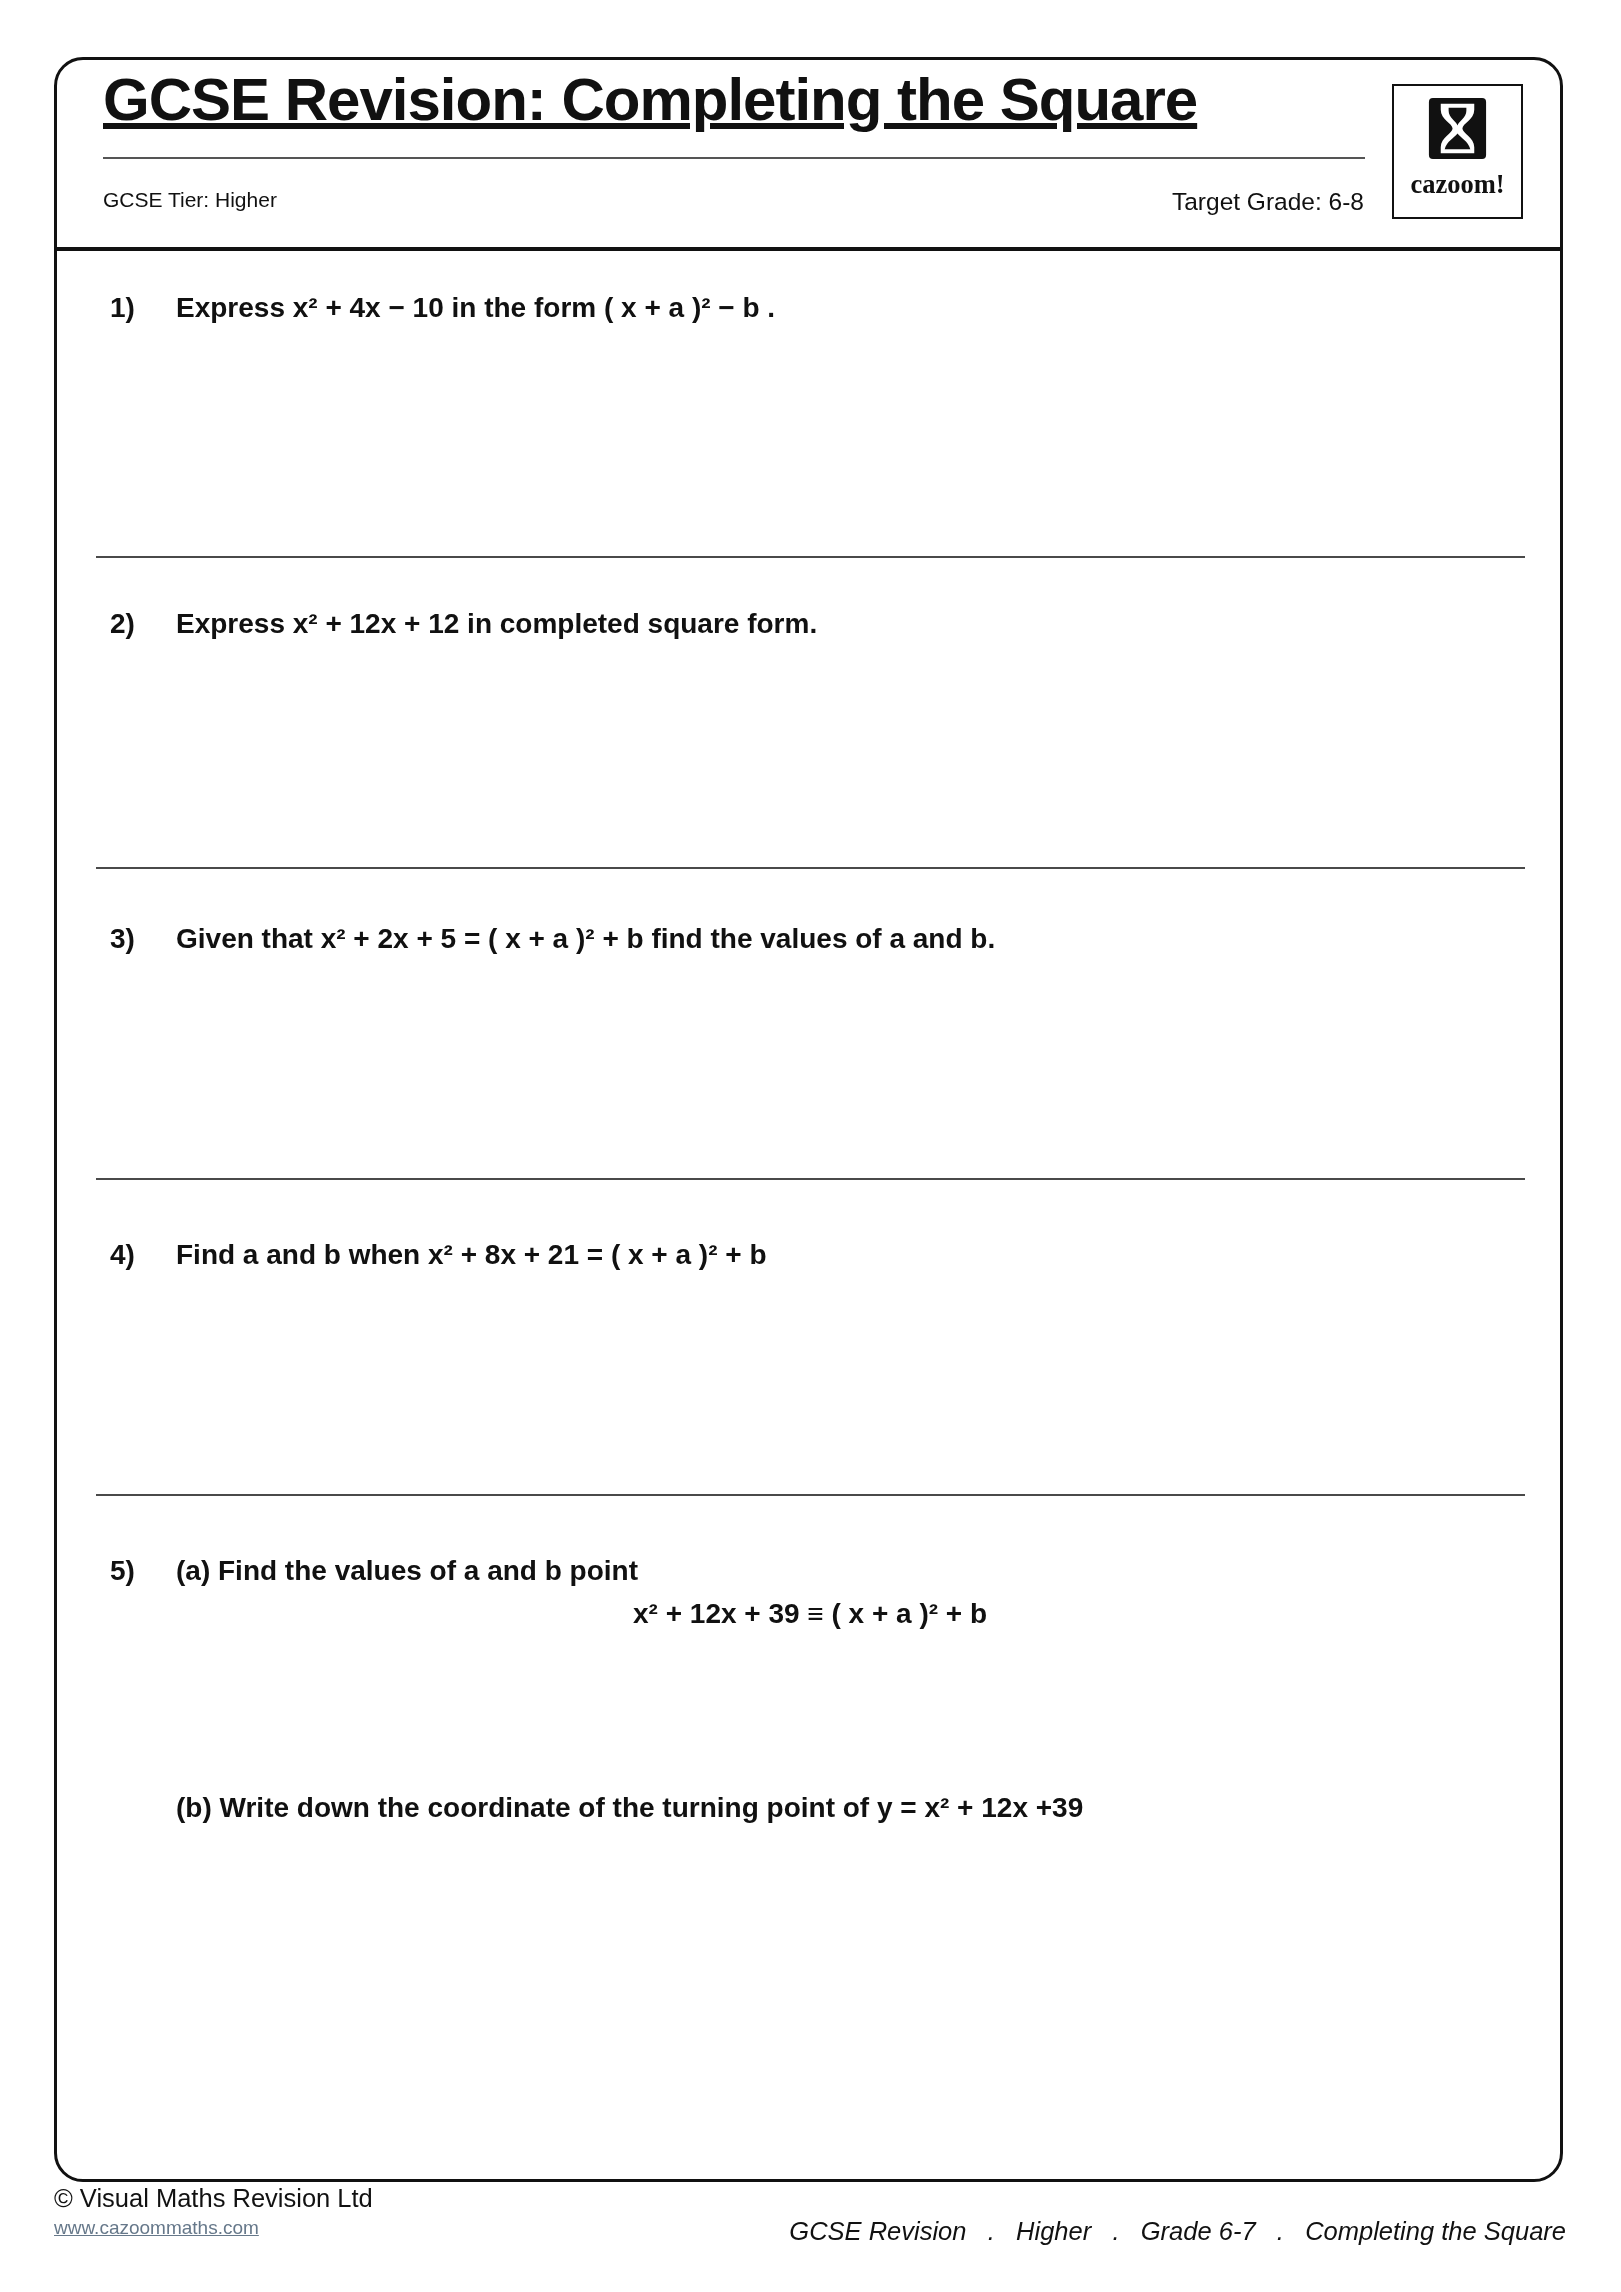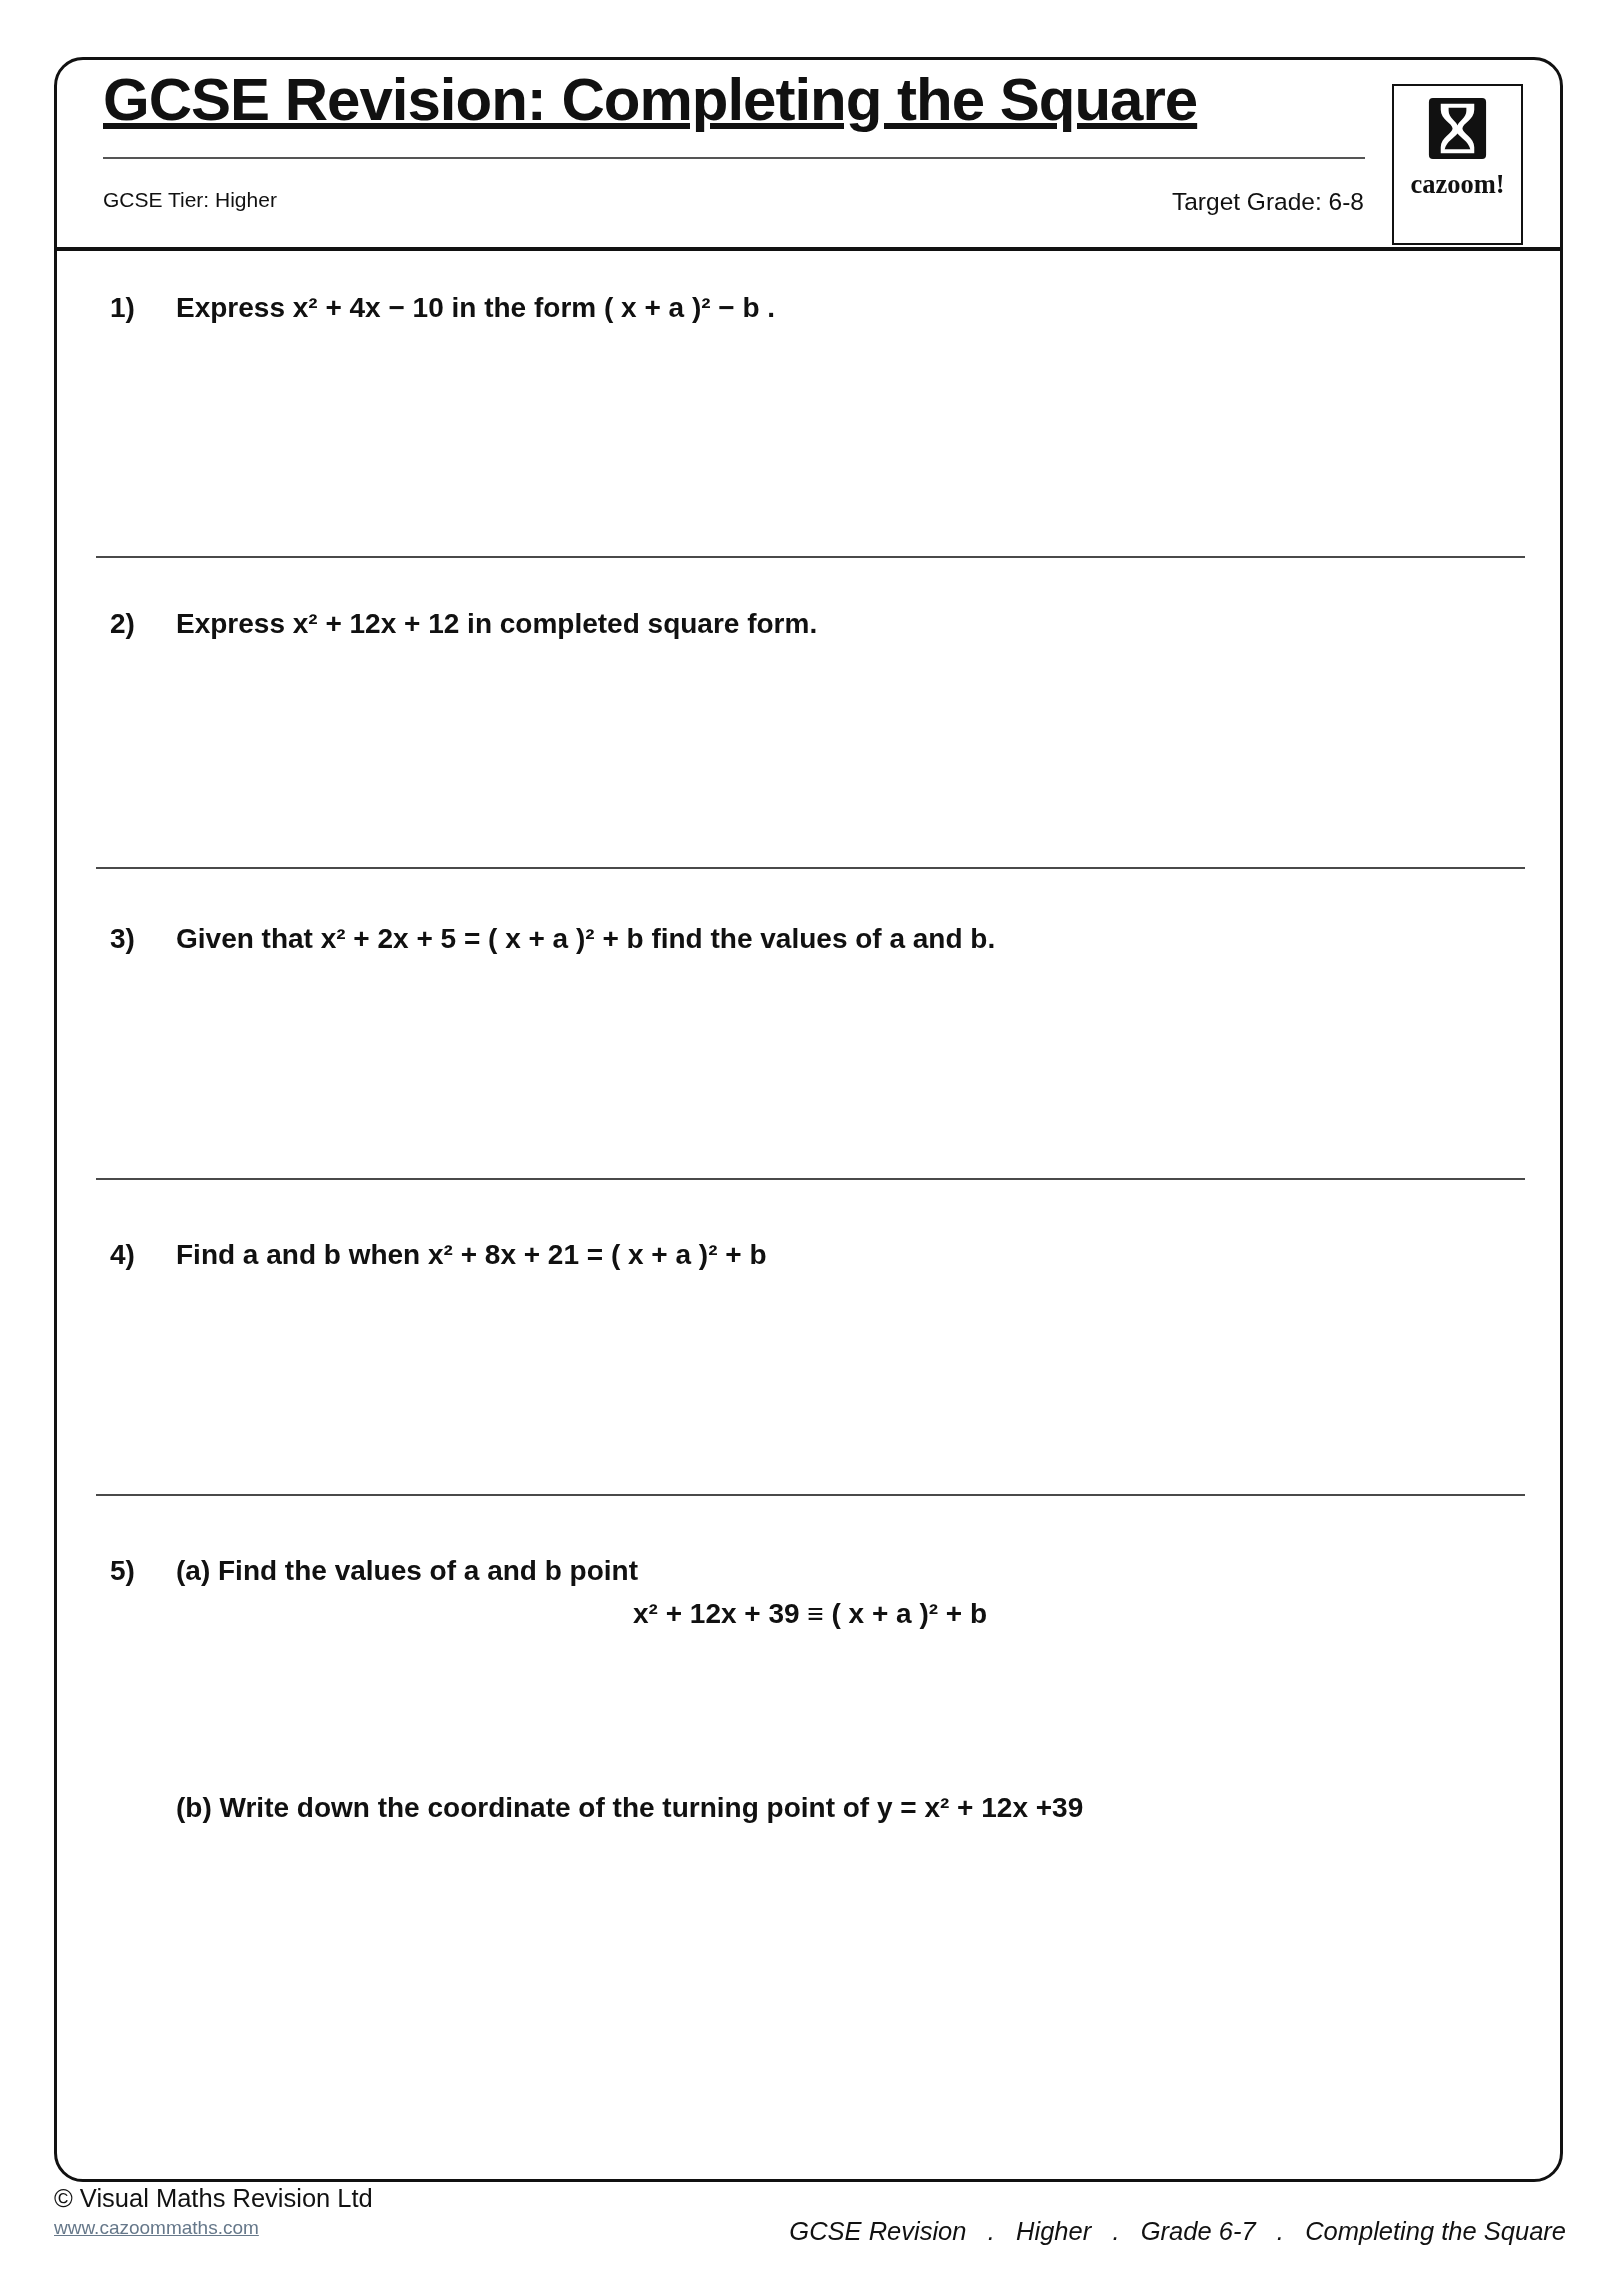--- a/index.html
+++ b/index.html
@@ -55,21 +55,21 @@
     position: absolute;
     right: 257px; top: 188px;
     font-size: 24.5px;
     color: #111111;
   }
 
   
   .logo-box {
     position: absolute;
     left: 1392px; top: 84px;
-    width: 131px; height: 161px;
+    width: 131px; height: 135px;
     border: 2.9px solid #111111;
     background: #ffffff;
     display: flex;
     flex-direction: column;
     align-items: center;
     justify-content: flex-start;
   }
   .logo-box svg { margin-top: 7.8px; }
   .logo-text {
     font-family: "Liberation Serif", serif;

